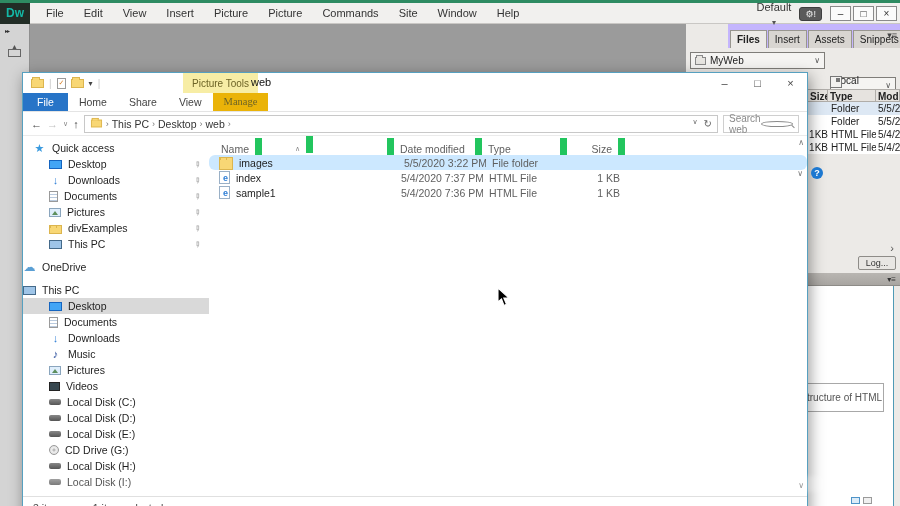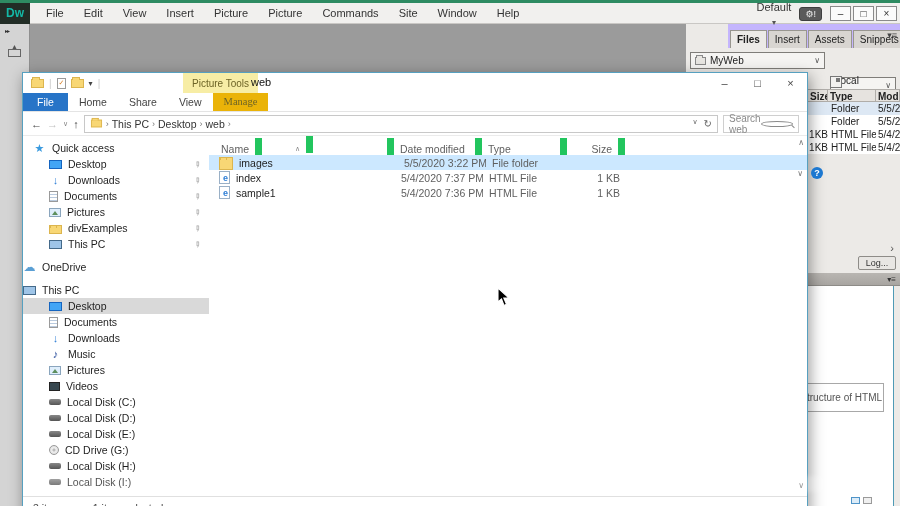--- a/index.html
+++ b/index.html
@@ -120,21 +120,21 @@
   .ic-cd { width:10px; height:10px; border:1px solid #999; border-radius:50%; background:radial-gradient(circle, #bbb 1px, #eee 2px, #ddd 5px); }
   .side-scroll-up { position:absolute; right:3px; top:2px; font-size:8px; color:#777; }
   .side-scroll-down { position:absolute; right:3px; bottom:6px; font-size:8px; color:#777; }
 
   .ex-files { flex:1; padding-top:2px; font-size:10.5px; }
   .fhead { display:flex; height:17px; align-items:center; color:#5f5f5f; position:relative; }
   .fhead span { border-right:7px solid #22c55e; padding:0 6px; height:100%; display:flex; align-items:flex-end; }
   .fh-name { width:185px; position:relative; }
   .fh-name .sort { position:absolute; left:80px; top:-2px; font-size:7px; color:#888; }
   .fh-date { width:88px; } .fh-type { width:85px; } .fh-size { width:58px; justify-content:flex-end; }
-  .frow { display:flex; height:15px; align-items:center; }
+  .frow { display:flex; height:15px; align-items:center;border-radius:6px; }
   .frow.selected { background:#cce8ff; }
   .frow span { padding:0 6px; overflow:hidden; white-space:nowrap; }
   .ficon { width:14px; height:13px; flex:none; margin-left:10px; position:relative; padding:0 !important; }
   .ic-html { width:11px; height:13px; background:#fff; border:1px solid #9ab0c6; }
   .ic-html::after { content:"e"; position:absolute; top:1px; left:3px; font-size:9px; font-weight:bold; color:#2f7fd6; }
   .fname { width:165px; color:#1e1e1e; }
   .fdate { width:88px; color:#5f5f5f; }
   .ftype { width:85px; color:#5f5f5f; }
   .fsize { width:58px; color:#5f5f5f; text-align:right; }
 

